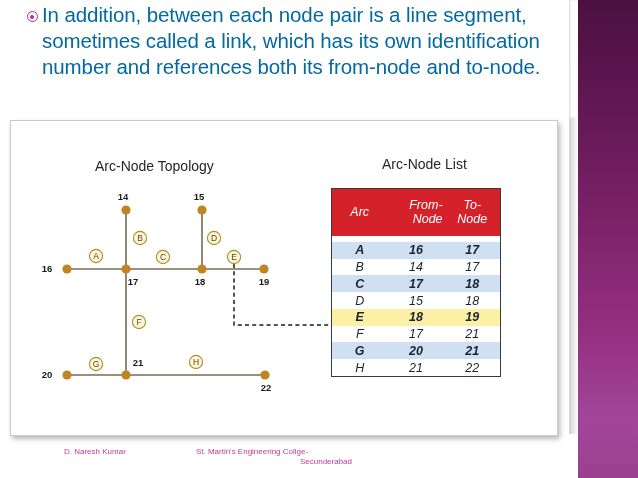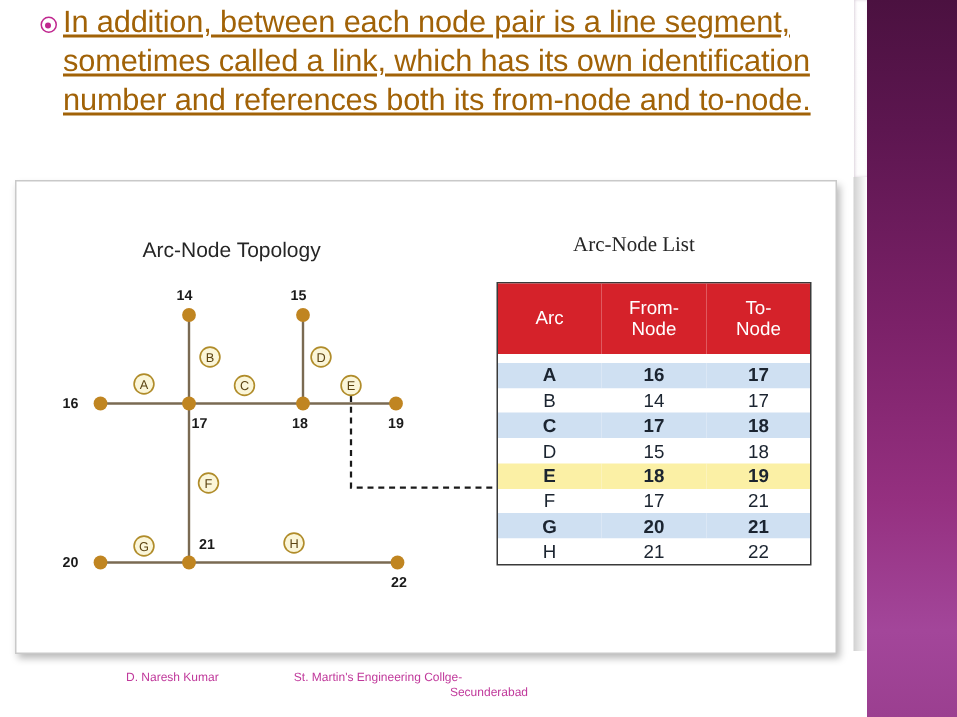--- a/index.html
+++ b/index.html
@@ -34,75 +34,74 @@
     display:flex;align-items:center;justify-content:center;
   }
   .bullet-ring{
     width:11px;height:11px;border-radius:50%;
     border:1.6px solid #c0278f;
     display:flex;align-items:center;justify-content:center;
     box-sizing:border-box;
   }
   .bullet-dot{width:4px;height:4px;border-radius:50%;background:#c0278f;}
   #bullet-text{
-    font-size:20.5px;line-height:26px;color:#a16207;
+    font-size:20.5px;line-height:26px;color:#0369a1;
     letter-spacing:-0.1px;
     font-family:"Liberation Sans", sans-serif;
-    text-decoration:underline;
   }
   
   #figure-panel{
     position:absolute;left:10px;top:120px;width:548px;height:316px;
     background:#ffffff;
     border:1px solid #c9c9c9;
     box-shadow:2px 3px 5px rgba(0,0,0,.28);
     box-sizing:border-box;
   }
   
   .fig-title{
     position:absolute;font-size:14px;color:#262626;
     font-family:"Liberation Sans", sans-serif;white-space:nowrap;
   }
   #topology-title{left:95px;top:158px;}
-  #list-title{left:382px;top:156px;font-family:Liberation Serif, serif;}
+  #list-title{left:382px;top:156px;}
   
   #topology-svg{position:absolute;left:10px;top:120px;}
   .node-num{font-size:9.5px;fill:#1a1a1a;font-family:"Liberation Sans",sans-serif;font-weight:bold;}
   .arc-letter{font-size:8.5px;fill:#5c4412;font-family:"Liberation Sans",sans-serif;}
   
   #arc-node-table{
-    position:absolute;left:331px;top:188px;width:210px;
+    position:absolute;left:331px;top:188px;width:170px;
     border:1.6px solid #3a3a3a;
-    box-sizing:border-box;background:#ffffff;
+    box-sizing:border-box;background:#ffffff;font-style:italic;
   }
   #arc-node-table table{border-collapse:collapse;width:100%;}
   #arc-node-table thead th{
     background:#d5222a;color:#ffffff;
     font-size:12.5px;font-weight:normal;line-height:14px;
     padding:9px 2px 10px;
     font-family:"Liberation Sans",sans-serif;
   }
   #arc-node-table thead th.c-arc{width:33%;}
-  #arc-node-table thead th.c-from{width:34%;}
+  #arc-node-table thead th.c-from{width:34%;text-align:right;}
   #arc-node-table thead th.c-to{width:33%;}
   #arc-node-table tbody td{
     text-align:center;font-size:12.5px;color:#1b2430;
     padding:1.4px 0;font-family:"Liberation Sans",sans-serif;
   }
   tr.r-blue td{background:#cfe0f2;font-weight:bold;}
   tr.r-white td{background:#ffffff;}
   tr.r-yellow td{background:#fbf0a5;font-weight:bold;}
   #table-head-pad{height:3px;background:#ffffff;}
   
   #footer{
     position:absolute;left:0;top:447px;width:560px;
     font-size:8px;color:#c0399b;
     font-family:"Liberation Sans",sans-serif;
   }
-  #footer-author{position:absolute;left:84px;top:0;}
+  #footer-author{position:absolute;left:64px;top:0;}
   #footer-college{position:absolute;left:152px;top:0;width:200px;text-align:center;}
   #footer-city{position:absolute;left:152px;top:10px;width:200px;text-align:right;}
 </style>
 </head>
 <body>
 
 <div id="slide-deco-notch"></div>
 <div id="slide-deco-notch2"></div>
 <div id="slide-deco-bar"></div>
 

